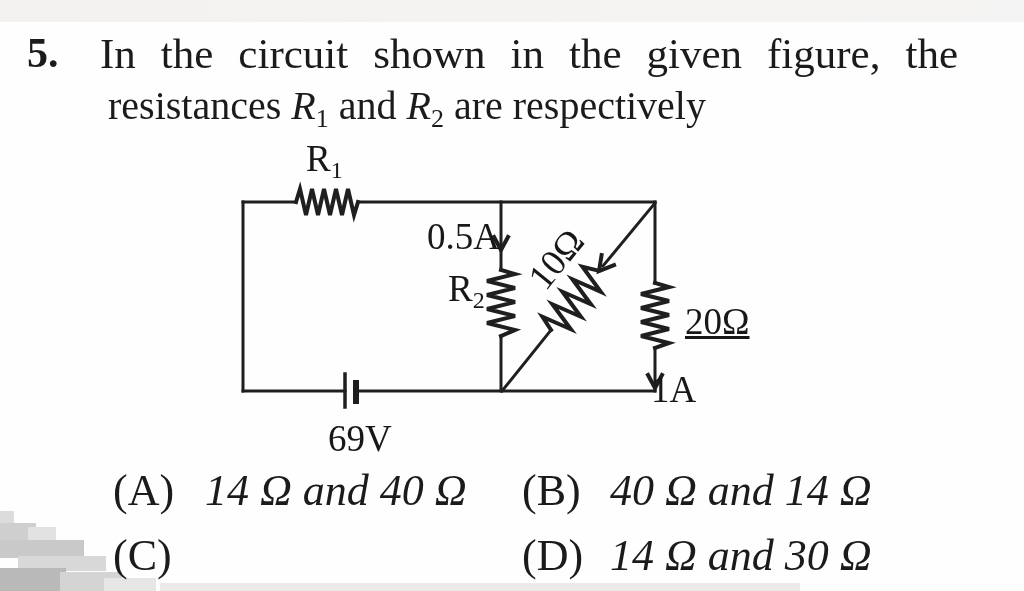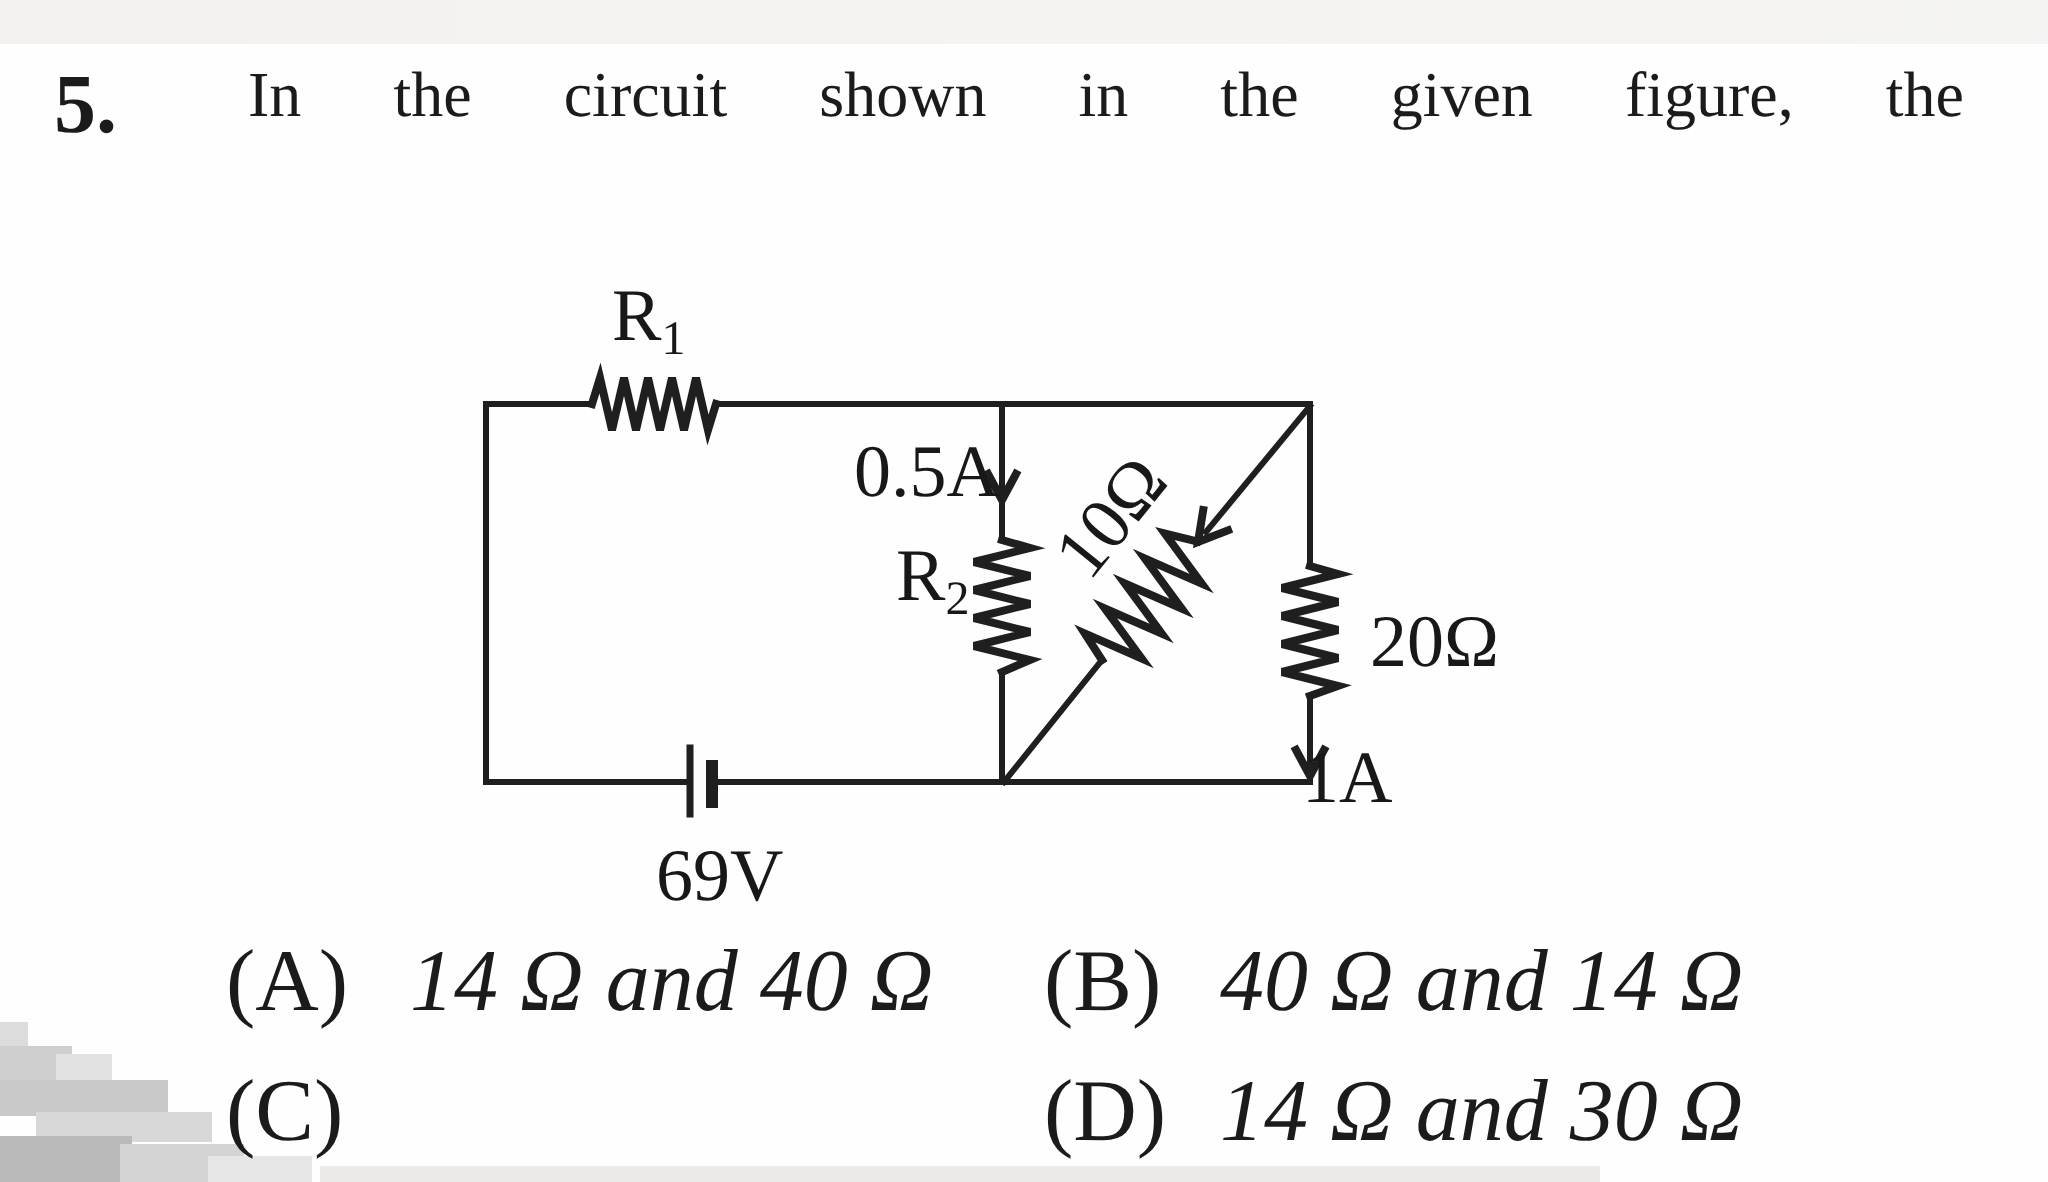--- a/index.html
+++ b/index.html
@@ -18,22 +18,22 @@
     background:linear-gradient(90deg,rgba(190,185,180,.18),rgba(220,215,210,.28),rgba(190,185,180,.14));
   }
   .artifact{position:absolute;}
 
   
   .qnum{
     position:absolute;left:27px;top:30px;
     font-size:42px;font-weight:bold;line-height:1.1;
   }
   .qline1{
-    position:absolute;left:124px;top:30px;width:858px;
-    font-size:32px;line-height:1.1;
+    position:absolute;left:100px;top:30px;width:858px;
+    font-size:43px;line-height:1.1;
     text-align:justify;text-align-last:justify;
     white-space:normal;
   }
   .qline2{
     position:absolute;left:108px;top:84px;
     font-size:40px;line-height:1.1;white-space:nowrap;
   }
   .mathvar{font-style:italic;}
   sub.msub{font-size:26px;vertical-align:-8px;line-height:0;}
 
@@ -69,20 +69,21 @@
   <div class="artifact" style="left:28px;top:527px;width:28px;height:16px;background:#e2e2e2;"></div>
   <div class="artifact" style="left:0;top:540px;width:84px;height:18px;background:#c9c9c9;"></div>
   <div class="artifact" style="left:18px;top:556px;width:88px;height:15px;background:#d8d8d8;"></div>
   <div class="artifact" style="left:0;top:568px;width:66px;height:23px;background:#b9b9b9;"></div>
   <div class="artifact" style="left:60px;top:572px;width:62px;height:19px;background:#d4d4d4;"></div>
   <div class="artifact" style="left:104px;top:578px;width:52px;height:13px;background:#e6e6e6;"></div>
   <div class="artifact" style="left:160px;top:583px;width:640px;height:8px;background:rgba(200,197,192,.35);"></div>
 
   <div class="qnum">5.</div>
   <div class="qline1">In the circuit shown in the given figure, the</div>
+  <div class="qline2"><span>resistances </span><span class="mathvar">R</span><sub class="msub">1</sub><span> and </span><span class="mathvar">R</span><sub class="msub">2</sub><span> are respectively</span></div>
 
   <svg class="circuit" width="1024" height="591" viewBox="0 0 1024 591" fill="none" stroke="#1f1f1f" stroke-width="3" stroke-linecap="square" stroke-linejoin="miter">
 
     <path d="M243,202 L296,202"></path>
     <polyline points="296,202 300,189 306,215 312,189 318,215 324,189 330,215 336,189 342,215 348,189 354,215 358,202" stroke-width="4"></polyline>
     <path d="M358,202 L655,202"></path>
     <path d="M243,202 L243,391"></path>
     <path d="M243,391 L345,391"></path>
 
     <path d="M345,374 L345,407" stroke-width="3.5"></path>
@@ -106,21 +107,21 @@
     <path d="M655,202 L655,283"></path>
     <polyline points="655,283 669,287 641,294 669,301 641,308 669,315 641,322 669,329 641,336 669,343 655,348" stroke-width="4"></polyline>
     <path d="M655,348 L655,391"></path>
     <path d="M648,375 L655,388 L662,375" stroke-width="4"></path>
   </svg>
 
   <div class="clabel" style="left:306px;top:140px;"><span>R</span><sub>1</sub></div>
   <div class="clabel" style="left:427px;top:218px;">0.5A</div>
   <div class="clabel" style="left:424px;top:270px;margin-left:24px;"><span>R</span><sub>2</sub></div>
   <div class="clabel rot-label" style="left:556px;top:259px;">10Ω</div>
-  <div class="clabel" style="left:685px;top:303px;">20Ω</div>
+  <div class="clabel" style="left:685px;top:303px;text-decoration:underline;">20Ω</div>
   <div class="clabel" style="left:651px;top:371px;">1A</div>
   <div class="clabel" style="left:328px;top:420px;">69V</div>
 
   <div class="option opt-col1" style="left:113px;top:468px;width:380px;height:50px;">
     <span class="olabel">(A)</span>
     <span class="otext">14 Ω and 40 Ω</span>
   </div>
   <div class="option opt-col2" style="left:522px;top:468px;width:380px;height:50px;">
     <span class="olabel">(B)</span>
     <span class="otext">40 Ω and 14 Ω</span>

